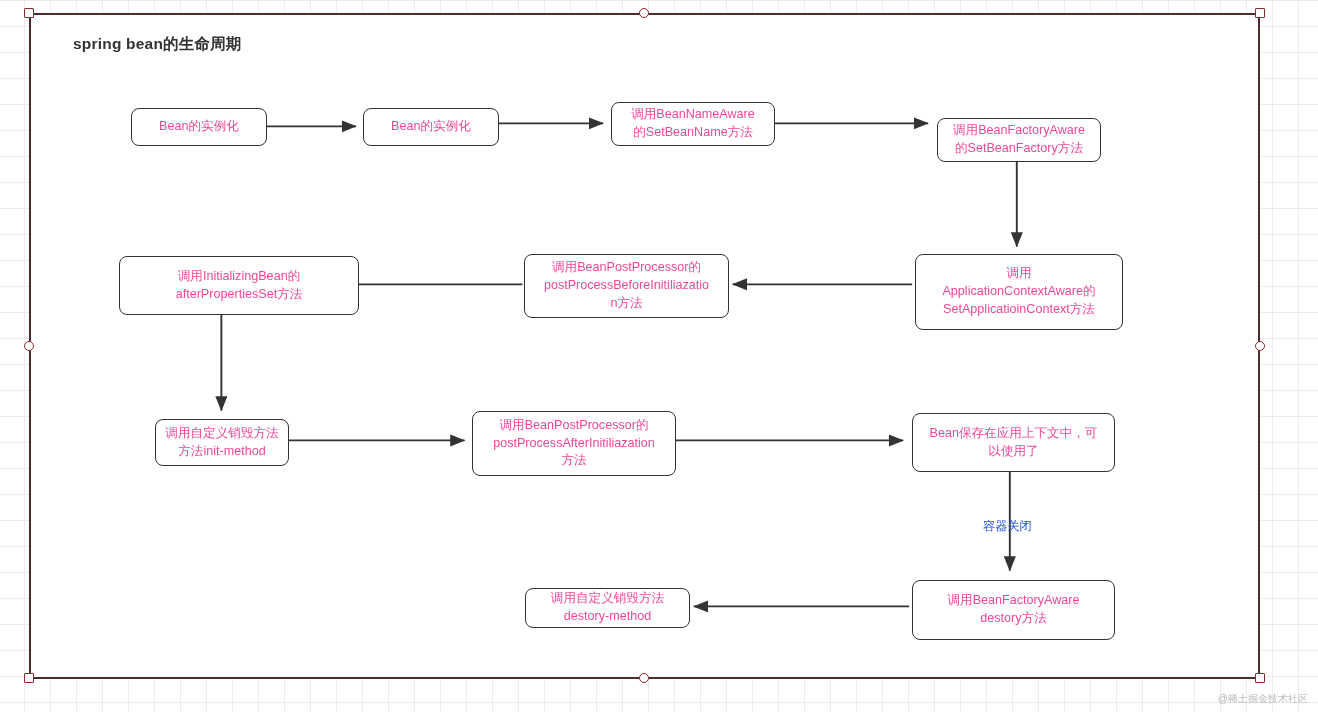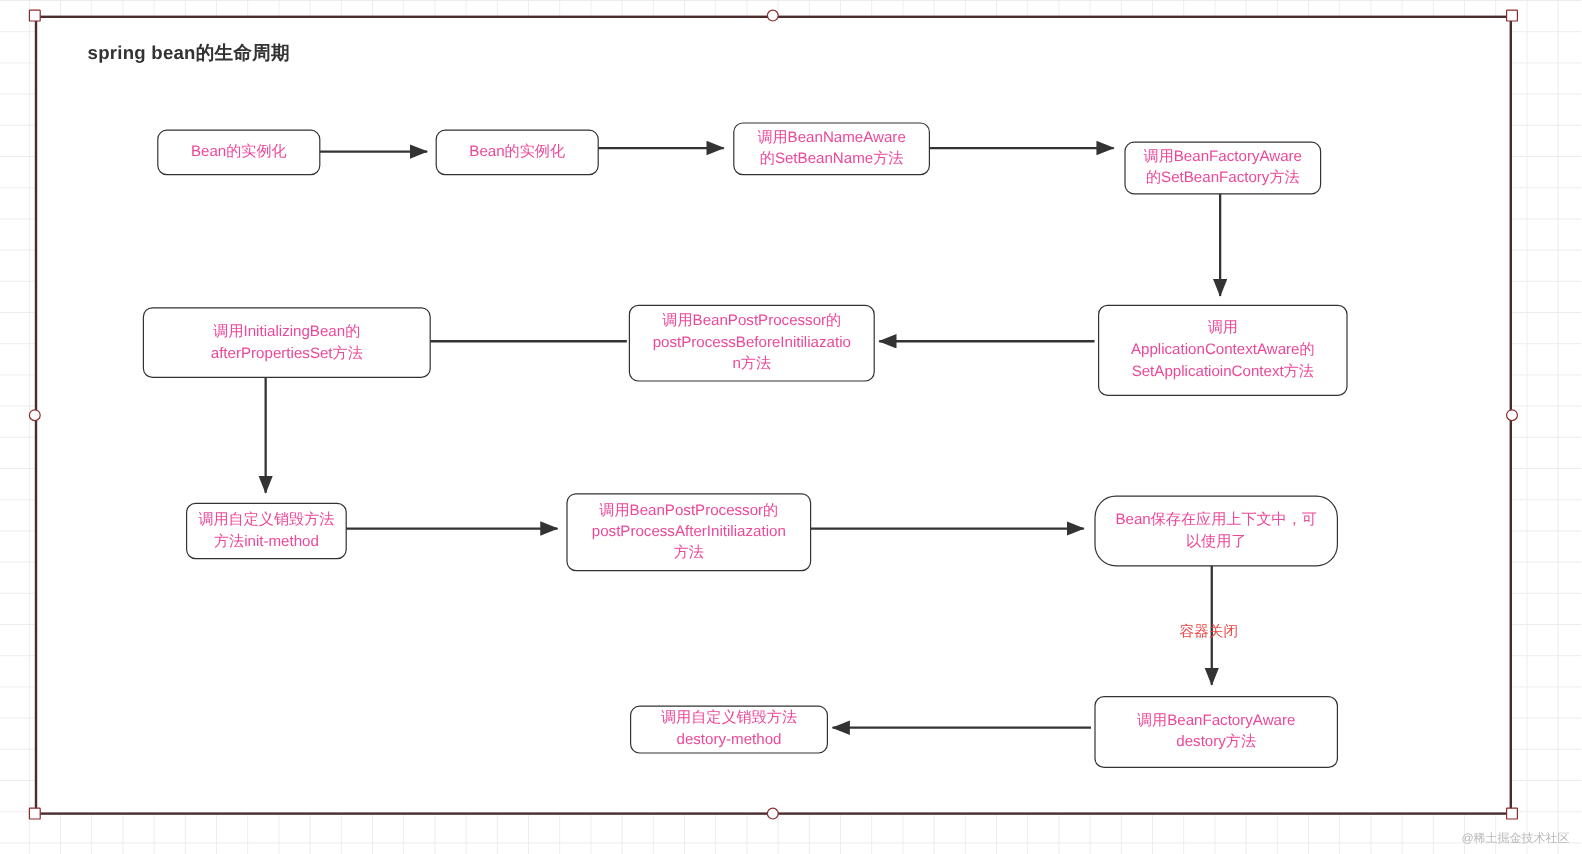--- a/index.html
+++ b/index.html
@@ -74,21 +74,21 @@
   #edges {
     position: absolute;
     inset: 0;
     width: 100%; height: 100%;
     z-index: 10;
     pointer-events: none;
   }
   .edge-label {
     position: absolute;
     font-size: 12.2px;
-    color: #ef4444;
+    color: #1d4ed8;
     white-space: nowrap;
     z-index: 15;
   }
 
   #watermark {
     position: absolute;
     right: 10px; bottom: 6px;
     font-size: 10px;
     color: #b8b8bb;
     white-space: nowrap;
@@ -140,21 +140,21 @@
           <div class="node" style="left: 493px; top: 239px; width: 205px; height: 64px;">调用BeanPostProcessor的
 postProcessBeforeInitiliazatio
 n方法</div>
           <div class="node" style="left: 88px; top: 241px; width: 240px; height: 59px;">调用InitializingBean的
 afterPropertiesSet方法</div>
           <div class="node" style="left: 124px; top: 404px; width: 134px; height: 47px;">调用自定义销毁方法
 方法init-method</div>
           <div class="node" style="left: 441px; top: 396px; width: 204px; height: 65px;">调用BeanPostProcessor的
 postProcessAfterInitiliazation
 方法</div>
-          <div class="node" style="left: 881px; top: 398px; width: 203px; height: 59px; border-radius: 18px;">Bean保存在应用上下文中，可
+          <div class="node" style="left: 881px; top: 398px; width: 203px; height: 59px;">Bean保存在应用上下文中，可
 以使用了</div>
           <div class="node" style="left: 881px; top: 565px; width: 203px; height: 60px;">调用BeanFactoryAware
 destory方法</div>
           <div class="node" style="left: 494px; top: 573px; width: 165px; height: 40px;">调用自定义销毁方法
 destory-method</div>
         </div>
       <div id="label-layer">
           <div class="edge-label" style="left: 952px; top: 503px;">容器关闭</div>
         </div>
 

